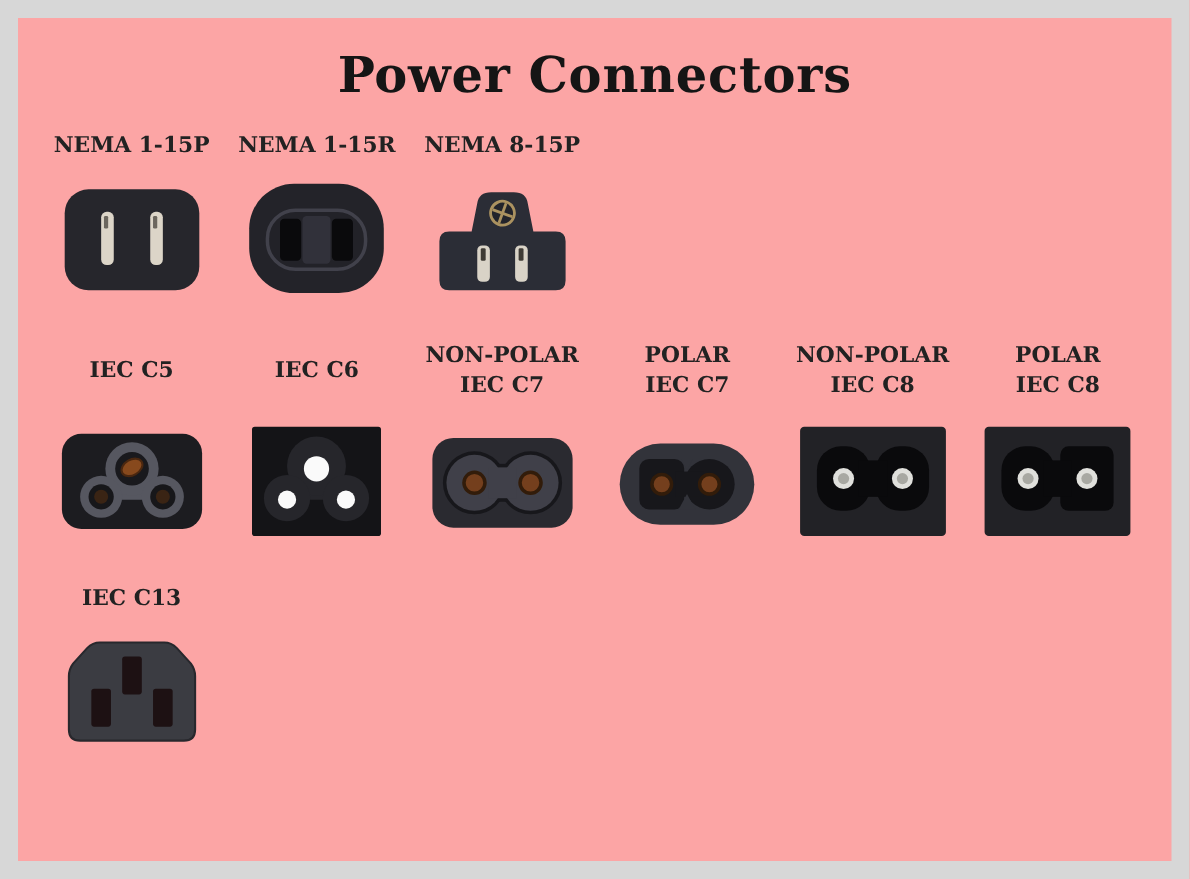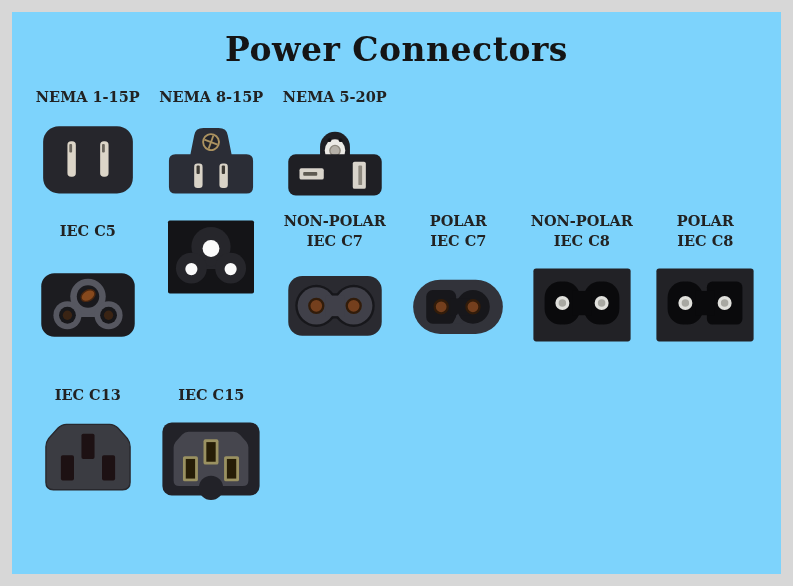--- a/index.html
+++ b/index.html
@@ -4,38 +4,38 @@
 <style>
   html,body{margin:0;padding:0}
   body{
     width:793px;height:586px;overflow:hidden;
     background:#d7d7d7;
     font-family:"DejaVu Serif","Liberation Serif",serif;
     position:relative;
   }
   .card{
     position:absolute;left:12px;top:12px;right:12px;bottom:12px;
-    background:#7dd3fc;
+    background:#fca5a5;
   }
   .title{
     margin:18px 0 0;
     text-align:center;
     font-size:33px;
     font-weight:bold;
     color:#151515;
     letter-spacing:.5px;
   }
   .grid{
     display:grid;
     grid-template-columns:repeat(6,1fr);
     padding:0 14px;
   }
   .grid.r1{margin-top:16px}
-  .grid.r2{margin-top:6px}
-  .grid.r3{margin-top:34px}
+  .grid.r2{margin-top:22px}
+  .grid.r3{margin-top:22px}
   .cell{display:flex;flex-direction:column;align-items:center}
   .label{
     font-size:14.5px;color:#222;text-align:center;
     white-space:pre-line;line-height:1.4;
     display:flex;align-items:center;justify-content:center;
     font-weight:600;
   }
   .r1 .label{height:24px}
   .r2 .label{height:48px}
   .r3 .label{height:28px}
@@ -60,57 +60,52 @@
         <svg width="116" height="86" viewBox="0 0 120 92">
           <rect x="12" y="12" width="96" height="72" rx="17" fill="#26262c"></rect>
           <rect x="38" y="28" width="9" height="38" rx="4" fill="#dcd5c8"></rect>
           <rect x="40" y="31" width="3" height="9" rx="1" fill="#6b665e"></rect>
           <rect x="73" y="28" width="9" height="38" rx="4" fill="#dcd5c8"></rect>
           <rect x="75" y="31" width="3" height="9" rx="1" fill="#6b665e"></rect>
         </svg>
       </div>
     </div>
 
+    <div class="cell">
+      <div class="label">NEMA 1-15R</div>
+      <div class="art">
+        <svg width="116" height="86" viewBox="0 0 120 92">
+          <rect x="12" y="8" width="96" height="78" rx="32" fill="#232329"></rect>
+          <rect x="25" y="27" width="70" height="42" rx="20" fill="#222228" stroke="#41414b" stroke-width="2.5"></rect>
+          <rect x="50" y="31" width="20" height="34" rx="3" fill="#31313a"></rect>
+          <rect x="34" y="33" width="15" height="30" rx="3" fill="#0a0a0c"></rect>
+          <rect x="71" y="33" width="15" height="30" rx="3" fill="#0a0a0c"></rect>
+        </svg>
+      </div>
+    </div>
 
     <div class="cell">
       <div class="label">NEMA 8-15P</div>
       <div class="art">
         <svg width="116" height="86" viewBox="0 0 120 92">
           <path d="M 22 42 L 38 42 L 42 22 Q 43 14 52 14 L 68 14 Q 77 14 78 22 L 82 42 L 98 42 Q 105 42 105 49 L 105 77 Q 105 84 98 84 L 22 84 Q 15 84 15 77 L 15 49 Q 15 42 22 42 Z" fill="#2b2d36"></path>
           <g transform="rotate(20 60 29)">
             <circle cx="60" cy="29" r="8.5" fill="#23242b" stroke="#ab9260" stroke-width="2"></circle>
             <line x1="60" y1="21.5" x2="60" y2="36.5" stroke="#ab9260" stroke-width="2"></line>
             <line x1="52.5" y1="29" x2="67.5" y2="29" stroke="#ab9260" stroke-width="2"></line>
           </g>
           <rect x="42" y="52" width="9" height="26" rx="3.5" fill="#d9d3c7"></rect>
           <rect x="44.5" y="54" width="3.5" height="9" rx="1" fill="#3f3b35"></rect>
           <rect x="69" y="52" width="9" height="26" rx="3.5" fill="#d9d3c7"></rect>
           <rect x="71.5" y="54" width="3.5" height="9" rx="1" fill="#3f3b35"></rect>
         </svg>
       </div>
     </div>
 
 
-    <div class="cell">
-      <div class="label">NEMA 5-20P</div>
-      <div class="art">
-        <svg width="116" height="86" viewBox="0 0 120 92">
-          <path d="M 44 48 L 44 34 A 16 16 0 0 1 76 34 L 76 48 Z" fill="#1f1f24"></path>
-          <ellipse cx="60" cy="38" rx="11" ry="12" fill="#eceae6"></ellipse>
-          <circle cx="60" cy="38" r="5.5" fill="#b5b0a8" stroke="#8e887e" stroke-width="1.5"></circle>
-          <circle cx="54" cy="27" r="2" fill="#141418"></circle>
-          <circle cx="66" cy="27" r="2" fill="#141418"></circle>
-          <rect x="10" y="42" width="100" height="44" rx="8" fill="#1f1f24"></rect>
-          <rect x="22" y="57" width="26" height="12" rx="2" fill="#d9d4cb"></rect>
-          <rect x="26" y="61" width="15" height="4" rx="1" fill="#5e5a52"></rect>
-          <rect x="79" y="50" width="14" height="29" rx="2" fill="#d9d4cb"></rect>
-          <rect x="85" y="54" width="4" height="21" rx="1" fill="#8e897f"></rect>
-        </svg>
-      </div>
-    </div>
 
   </div>
 
   <div class="grid r2">
 
     <div class="cell">
       <div class="label">IEC C5</div>
       <div class="art">
         <svg width="116" height="86" viewBox="0 0 120 92">
           <rect x="10" y="13" width="100" height="68" rx="14" fill="#1c1c20"></rect>
@@ -122,20 +117,21 @@
           <ellipse cx="60" cy="37" rx="8" ry="5.5" transform="rotate(-30 60 37)" fill="#87491d" stroke="#4a2710" stroke-width="1.5"></ellipse>
           <circle cx="38" cy="58" r="9" fill="#17171a"></circle>
           <circle cx="38" cy="58" r="5" fill="#3a2414"></circle>
           <circle cx="82" cy="58" r="9" fill="#17171a"></circle>
           <circle cx="82" cy="58" r="5" fill="#3a2414"></circle>
         </svg>
       </div>
     </div>
 
     <div class="cell">
+      <div class="label">IEC C6</div>
       <div class="art">
         <svg width="116" height="86" viewBox="0 0 120 92">
           <rect x="14" y="8" width="92" height="78" rx="2" fill="#141417"></rect>
           <polygon points="60,28 32,60 88,60" fill="#26262b"></polygon>
           <circle cx="60" cy="36" r="21" fill="#26262b"></circle>
           <circle cx="39" cy="59" r="16.5" fill="#26262b"></circle>
           <circle cx="81" cy="59" r="16.5" fill="#26262b"></circle>
           <circle cx="60" cy="38" r="9" fill="#fafafa"></circle>
           <circle cx="39" cy="60" r="6.5" fill="#fafafa"></circle>
           <circle cx="81" cy="60" r="6.5" fill="#fafafa"></circle>
@@ -221,33 +217,17 @@
         <svg width="116" height="86" viewBox="0 0 120 92">
           <path d="M 37 10 L 83 10 Q 88 10 92 14 L 102 25 Q 105 29 105 34 L 105 72 Q 105 80 97 80 L 23 80 Q 15 80 15 72 L 15 34 Q 15 29 18 25 L 28 14 Q 32 10 37 10 Z" fill="#3b3c42" stroke="#28282d" stroke-width="1.5"></path>
           <rect x="53" y="20" width="14" height="27" rx="2" fill="#1d1113"></rect>
           <rect x="31" y="43" width="14" height="27" rx="2" fill="#1d1113"></rect>
           <rect x="75" y="43" width="14" height="27" rx="2" fill="#1d1113"></rect>
         </svg>
       </div>
     </div>
 
 
-    <div class="cell">
-      <div class="label">IEC C15</div>
-      <div class="art">
-        <svg width="116" height="86" viewBox="0 0 120 92">
-          <rect x="8" y="8" width="104" height="78" rx="10" fill="#222228"></rect>
-          <path d="M 36 18 L 84 18 Q 88 18 91 21 L 98 29 Q 100 32 100 35 L 100 70 Q 100 76 94 76 L 26 76 Q 20 76 20 70 L 20 35 Q 20 32 22 29 L 29 21 Q 32 18 36 18 Z" fill="#46464e"></path>
-          <rect x="52" y="26" width="16" height="27" rx="2" fill="#9a9161"></rect>
-          <rect x="55" y="29" width="10" height="21" fill="#261d06"></rect>
-          <rect x="30" y="44" width="16" height="27" rx="2" fill="#9a9161"></rect>
-          <rect x="33" y="47" width="10" height="21" fill="#261d06"></rect>
-          <rect x="74" y="44" width="16" height="27" rx="2" fill="#9a9161"></rect>
-          <rect x="77" y="47" width="10" height="21" fill="#261d06"></rect>
-          <circle cx="60" cy="78" r="13" fill="#222228"></circle>
-        </svg>
-      </div>
-    </div>
 
 
 
   </div>
 </div>
 
 </body></html>

